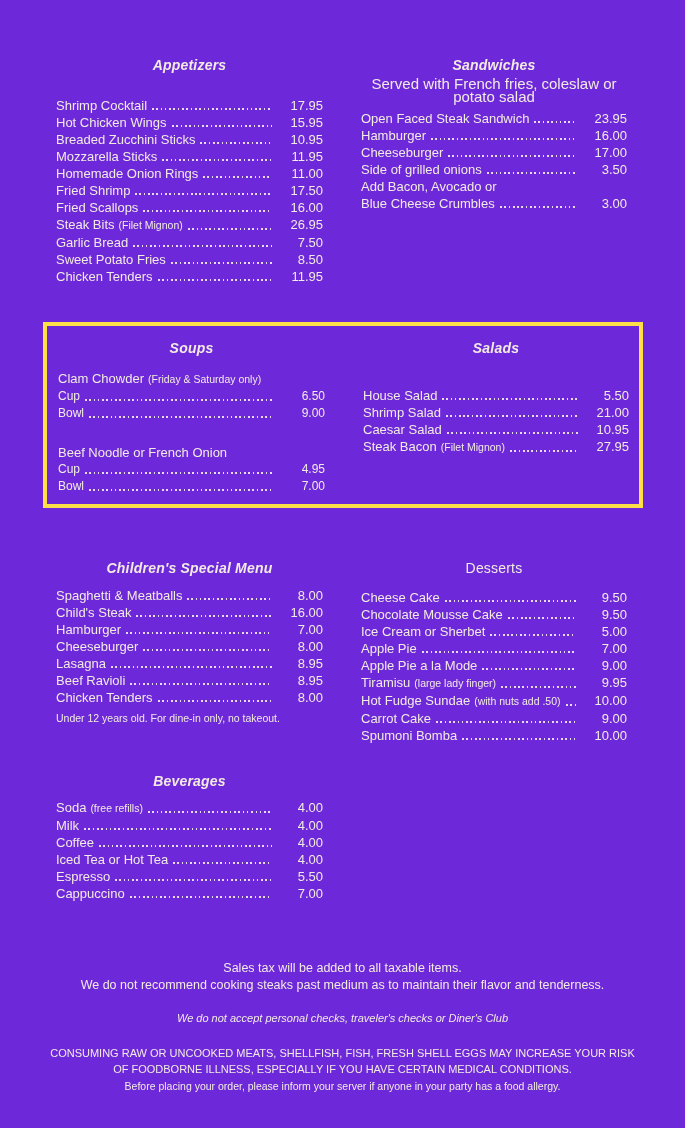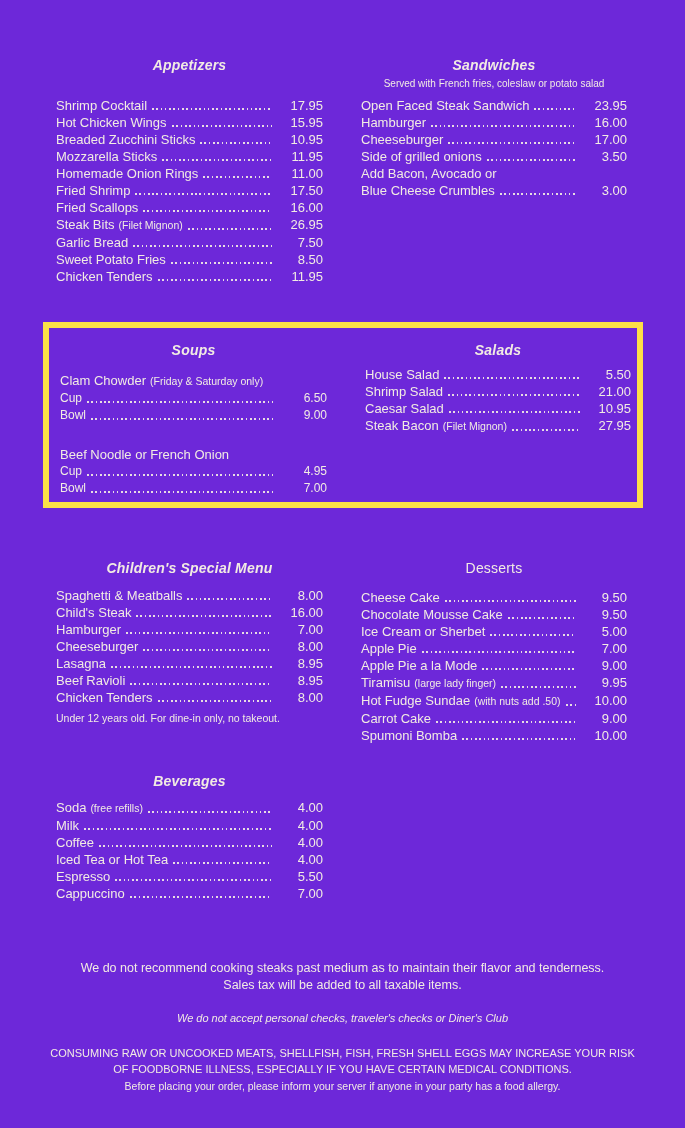--- a/index.html
+++ b/index.html
@@ -4,32 +4,32 @@
 <style>
   html,body{margin:0;padding:0;background:#330c02;}
   .page{position:relative;width:685px;height:1128px;background:#6d28d9;color:#f2ebe3;
         font-family:"Liberation Sans",sans-serif;overflow:hidden;}
   .abs{position:absolute;}
   .cols{display:flex;gap:38px;padding-left:56px;}
   .col{width:267px;flex:none;}
   .col.r{width:266px;}
   .title{font-size:14px;font-weight:bold;font-style:italic;text-align:center;line-height:17px;letter-spacing:.2px;}
   .title.plain{font-weight:normal;font-style:normal;}
-  .subtitle{font-size:10px;text-align:center;line-height:13px;margin:3px 0 7px;}
+  .subtitle{font-size:15px;text-align:center;line-height:13px;margin:3px 0 7px;}
   .items{margin-top:23px;}
   .row{display:flex;align-items:baseline;line-height:17px;font-size:13px;}
   .row.sub{font-size:12px;}
   .nm{flex:none;white-space:nowrap;}
   .note{font-size:10.5px;margin-left:4px;}
   .leader{flex:1;height:2px;align-self:flex-end;margin:0 9px 4px 5px;
           background-image:repeating-linear-gradient(to right,rgba(242,235,227,.92) 0 1.6px,transparent 1.6px 4.3px);}
   .pr{flex:none;width:42px;text-align:right;white-space:nowrap;}
   .grp-head{margin-top:13px;}
   .grp-head2{margin-top:22px;}
-  .box{left:43px;top:322px;width:600px;height:186px;border:6px solid #fde047;box-sizing:border-box;padding-top:14px;}
+  .box{left:43px;top:322px;width:600px;height:186px;border:4px solid #fde047;box-sizing:border-box;padding-top:14px;}
   .box .cols{padding-left:11px;}
   .box .title{margin-bottom:0;}
   .footnote{font-size:10.5px;line-height:14px;margin-top:5px;}
   .footer{top:960px;left:0;width:685px;text-align:center;}
   .notice{font-size:12.5px;line-height:17px;white-space:nowrap;}
   .checks{font-size:11px;font-style:italic;line-height:17px;margin-top:16px;white-space:nowrap;}
   .warning{font-size:11px;line-height:16px;margin-top:18px;white-space:nowrap;}
   .allergy{font-size:10.5px;line-height:18px;white-space:nowrap;}
 </style>
 </head>
@@ -160,21 +160,21 @@
             <span class="pr">4.95</span>
           </div>
         <div class="row sub">
             <span class="nm">Bowl</span>
             <span class="leader"></span>
             <span class="pr">7.00</span>
           </div>
       </div>
       <div class="col r">
         <div class="title">Salads</div>
-        <div style="margin-top:7px">
+        <div style="margin-top:30px">
           <div class="row">
               <span class="nm">House Salad</span>
               <span class="leader"></span>
               <span class="pr">5.50</span>
             </div>
           <div class="row">
               <span class="nm">Shrimp Salad</span>
               <span class="leader"></span>
               <span class="pr">21.00</span>
             </div>
@@ -317,21 +317,21 @@
         </div>
       <div class="row">
           <span class="nm">Cappuccino</span>
           <span class="leader"></span>
           <span class="pr">7.00</span>
         </div>
     </div>
   </div>
 
   <div class="footer abs">
+    <div class="notice">Sales tax will be added to all taxable items.</div>
     <div class="notice">We do not recommend cooking steaks past medium as to maintain their flavor and tenderness.</div>
-    <div class="notice">Sales tax will be added to all taxable items.</div>
     <div class="checks">We do not accept personal checks, traveler's checks or Diner's Club</div>
     <div class="warning">CONSUMING RAW OR UNCOOKED MEATS, SHELLFISH, FISH, FRESH SHELL EGGS MAY INCREASE YOUR RISK</div>
     <div class="warning" style="margin-top:0">OF FOODBORNE ILLNESS, ESPECIALLY IF YOU HAVE CERTAIN MEDICAL CONDITIONS.</div>
     <div class="allergy">Before placing your order, please inform your server if anyone in your party has a food allergy.</div>
   </div>
 
 </div>
 
 </body></html>

